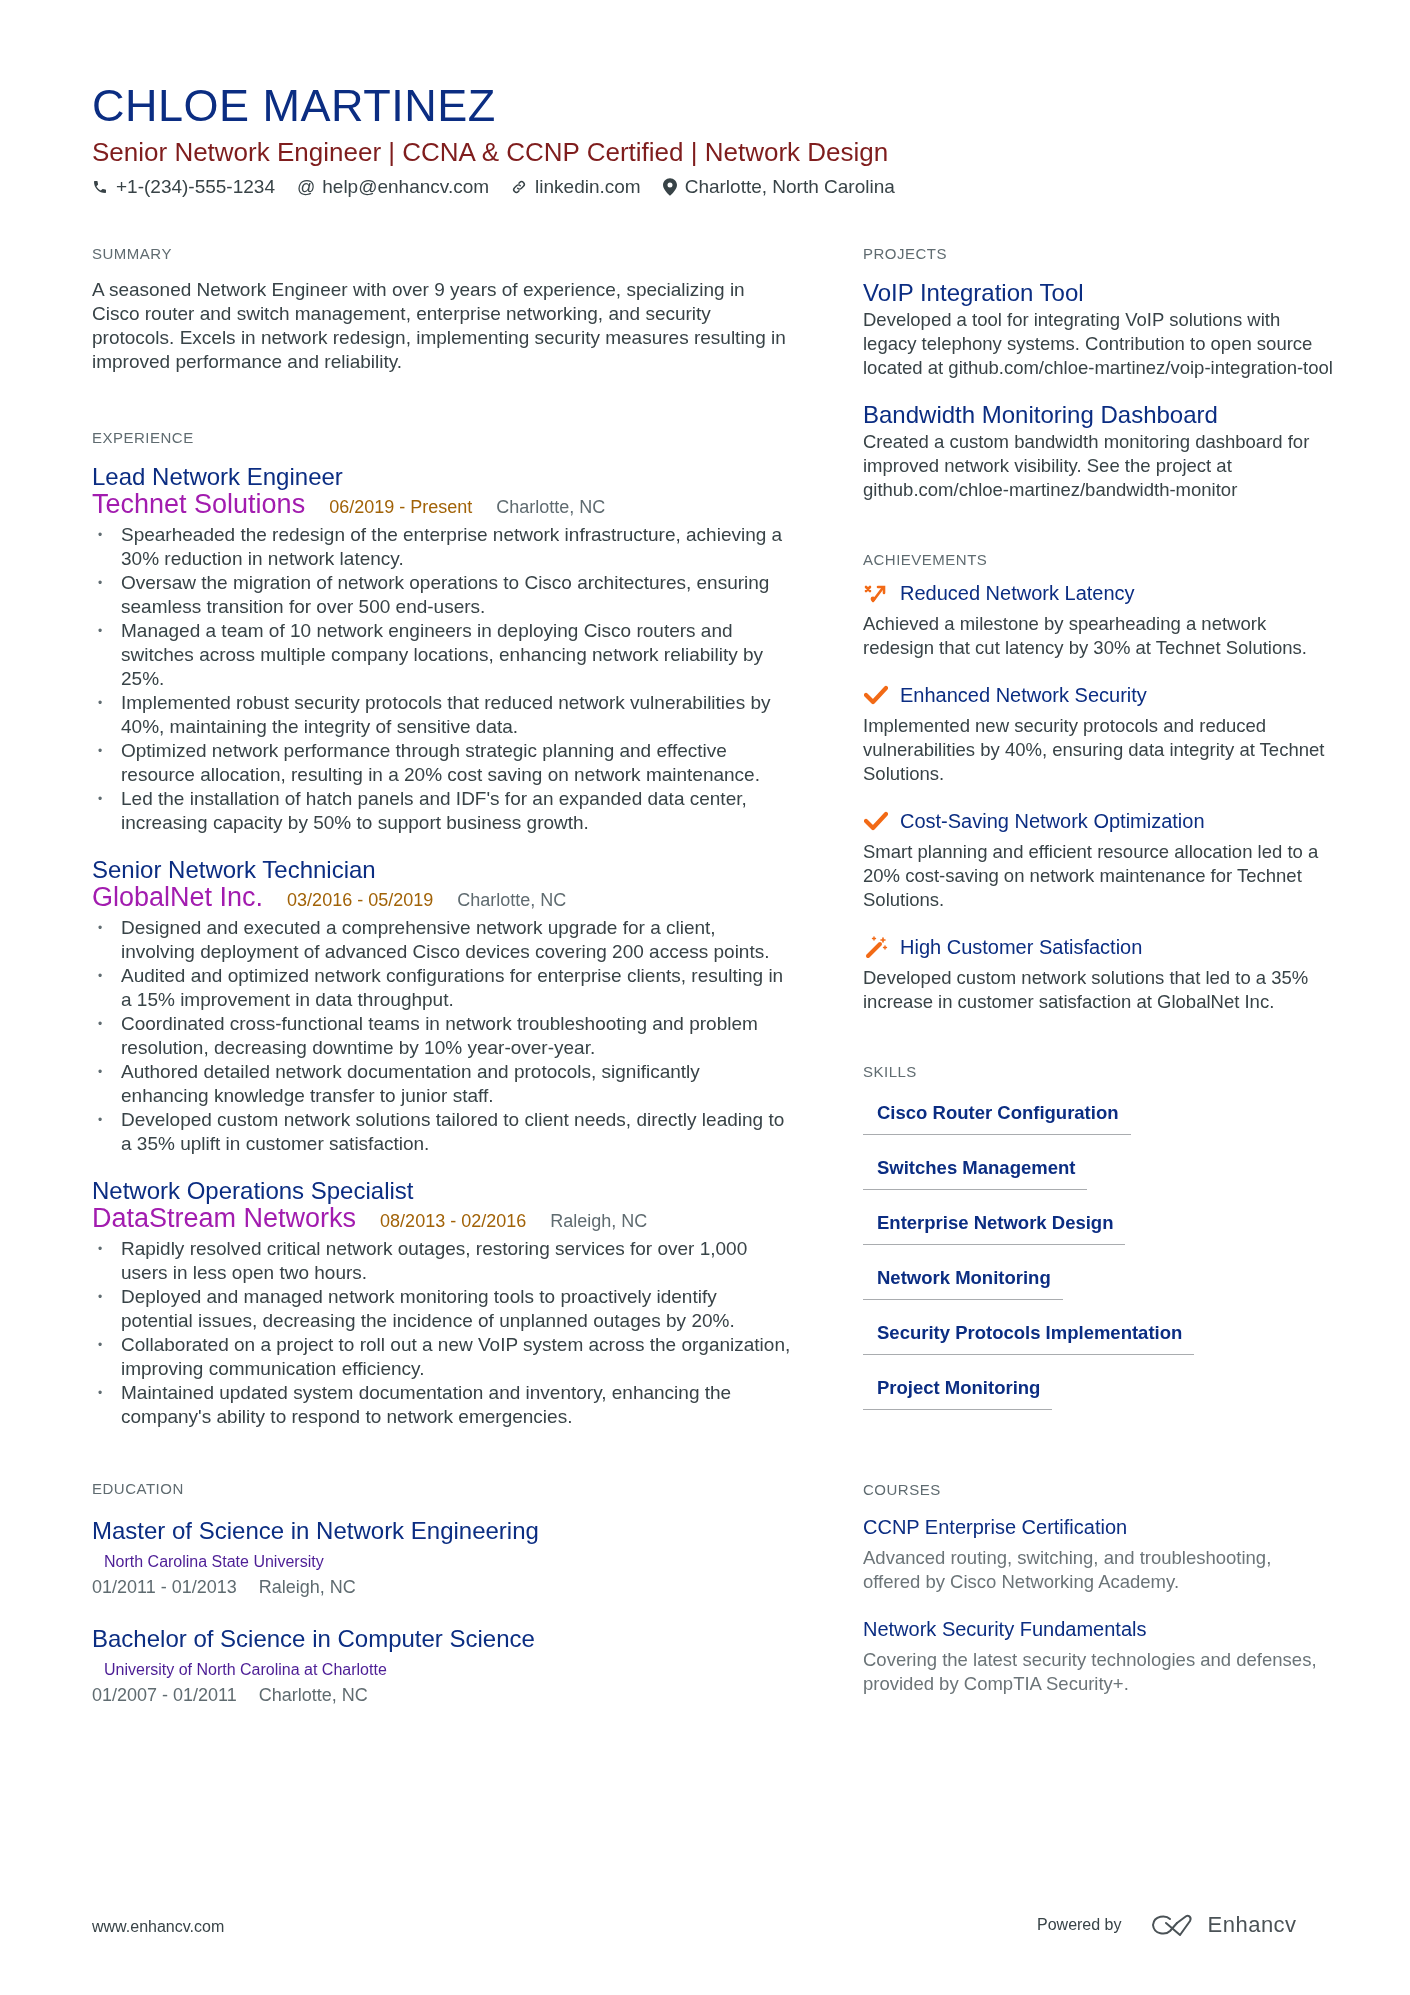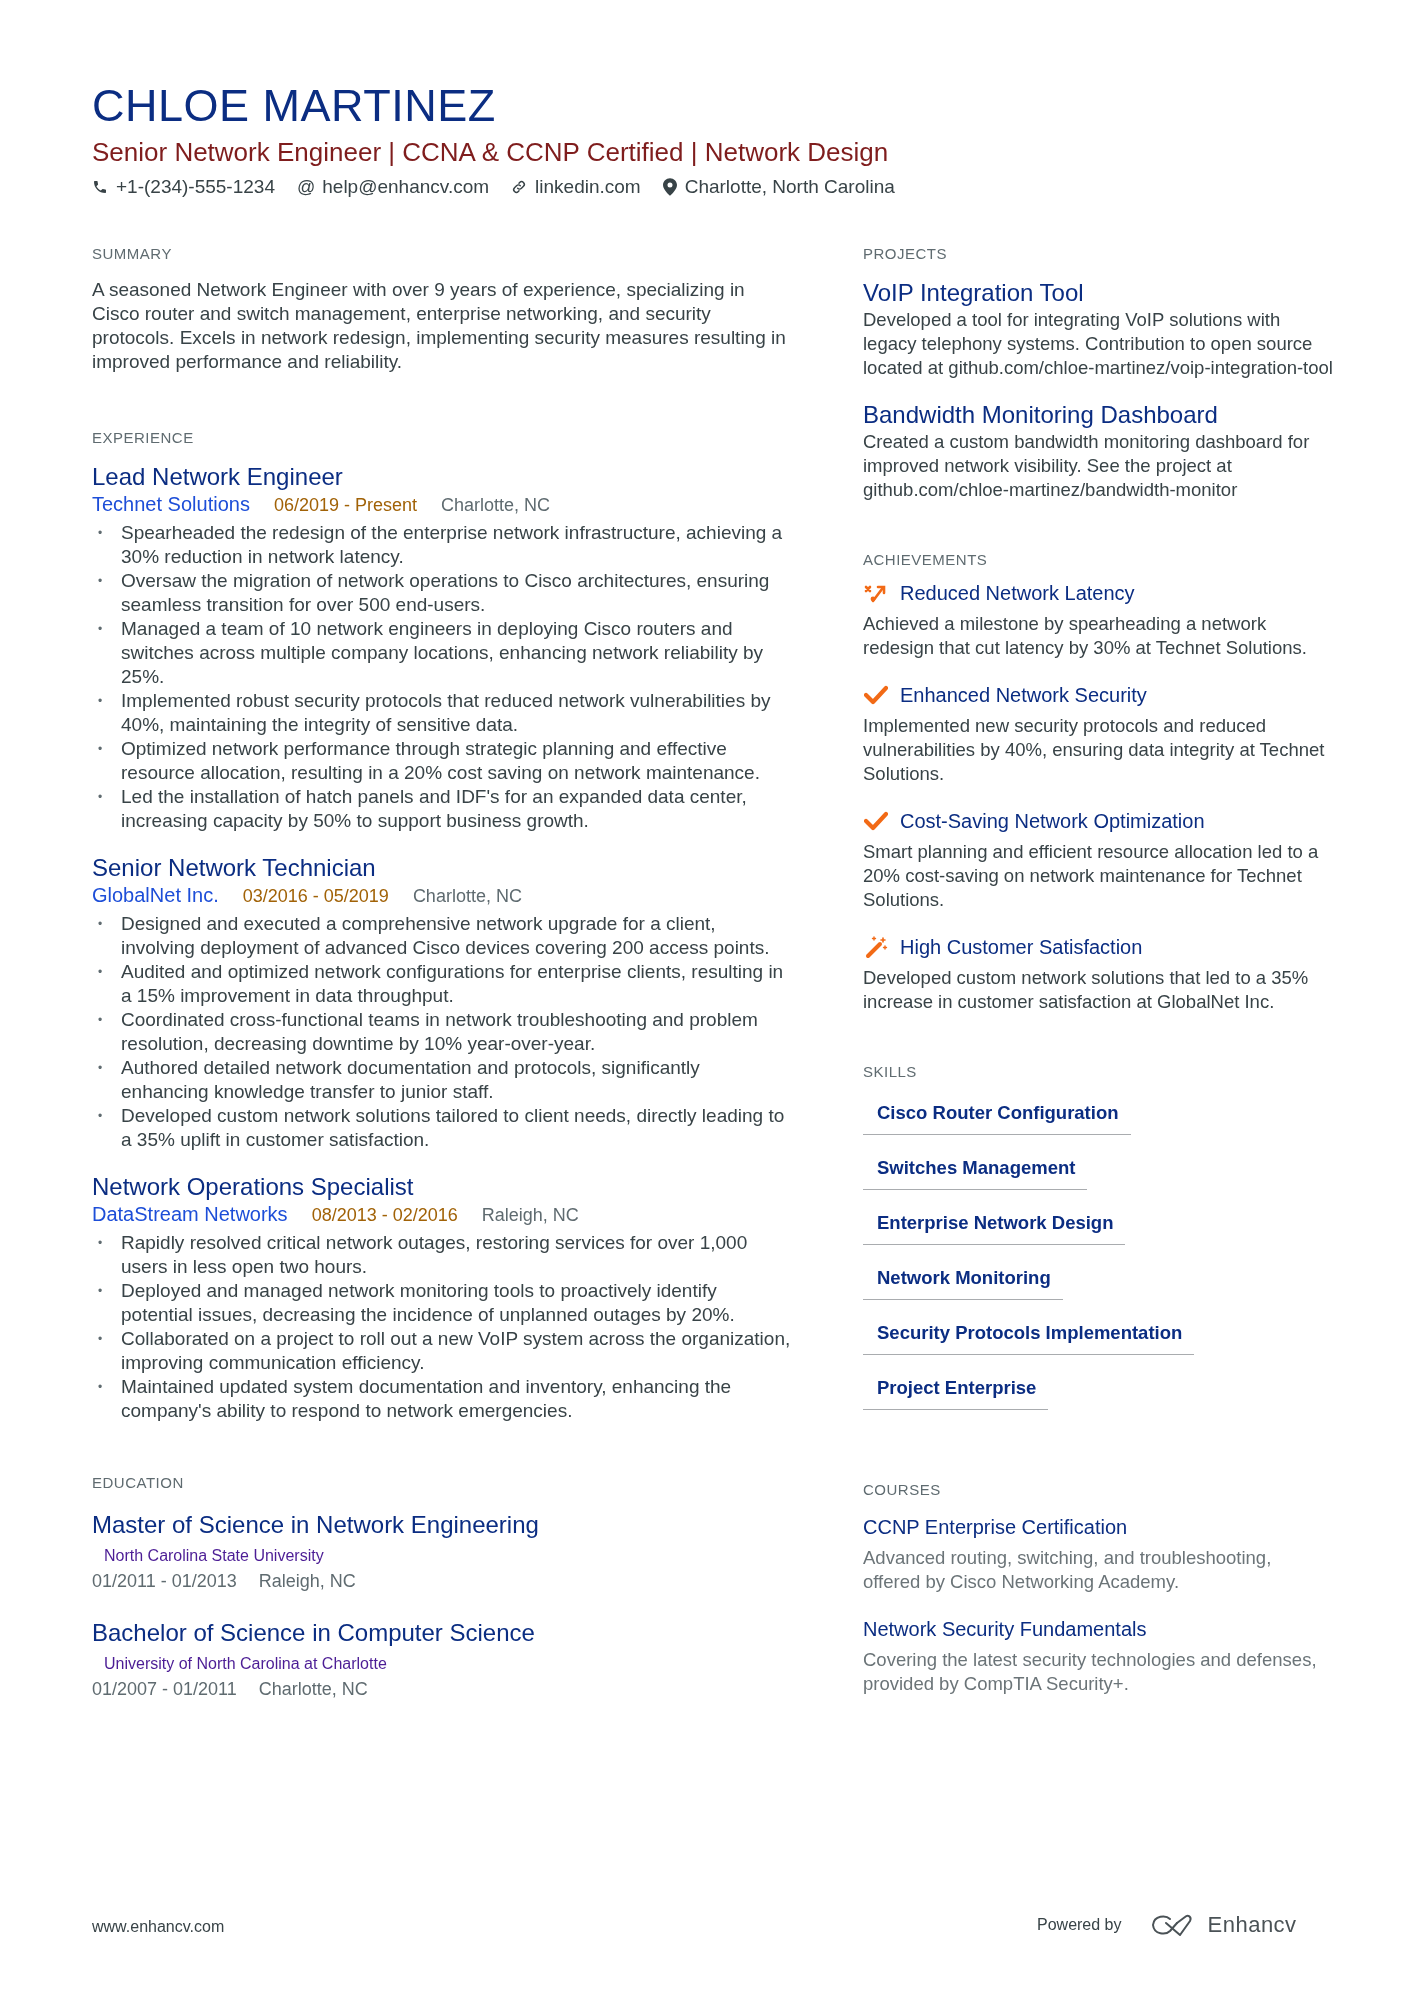--- a/index.html
+++ b/index.html
@@ -20,21 +20,21 @@
 
   .section-label { font-size: 15px; line-height: 20px; color: #5f6b70; letter-spacing: 0.5px; text-transform: uppercase; }
 
   .summary-text { margin-top: 14px; font-size: 19px; line-height: 24px; color: #384347; }
 
   .exp-section { margin-top: 54px; }
   .job { margin-top: 14px; }
   .job + .job { margin-top: 20px; }
   .job-title { font-size: 24px; line-height: 30px; color: #0b2d82; }
   .job-meta { display: flex; align-items: baseline; font-size: 19px; line-height: 24px; }
-  .job-company { color: #1d4ed8; font-size: 20px; margin-right: 24px; }
+  .job-company { color: #a21caf; font-size: 27px; margin-right: 24px; }
   .job-date { color: #a16207; font-size: 18px; margin-right: 24px; }
   .job-loc { color: #5f6b70; font-size: 18px; }
   .bullets { list-style: none; margin-top: 4px; }
   .bullets li { position: relative; padding-left: 29px; font-size: 19px; line-height: 24px; color: #384347; }
   .bullets li::before { content: "•"; position: absolute; left: 6px; top: 0; color: #5f6b70; font-size: 12px; }
 
   .edu-section { margin-top: 50px; }
   .edu { margin-top: 16px; }
   .edu + .edu { margin-top: 24px; }
   .edu-degree { font-size: 24px; line-height: 32px; color: #0b2d82; }
@@ -256,21 +256,21 @@
   </section>
 
   <section class="skills-section">
     <div class="section-label">SKILLS</div>
     <div class="skills">
       <div class="skill-row"><span class="skill">Cisco Router Configuration</span></div>
       <div class="skill-row"><span class="skill">Switches Management</span></div>
       <div class="skill-row"><span class="skill">Enterprise Network Design</span></div>
       <div class="skill-row"><span class="skill">Network Monitoring</span></div>
       <div class="skill-row"><span class="skill">Security Protocols Implementation</span></div>
-      <div class="skill-row"><span class="skill">Project Enterprise</span></div>
+      <div class="skill-row"><span class="skill">Project Monitoring</span></div>
     </div>
   </section>
 
   <section class="courses-section">
     <div class="section-label">COURSES</div>
     <div class="course">
       <div class="course-title">CCNP Enterprise Certification</div>
       <div class="course-desc">Advanced routing, switching, and troubleshooting, offered by Cisco Networking Academy.</div>
     </div>
     <div class="course">

